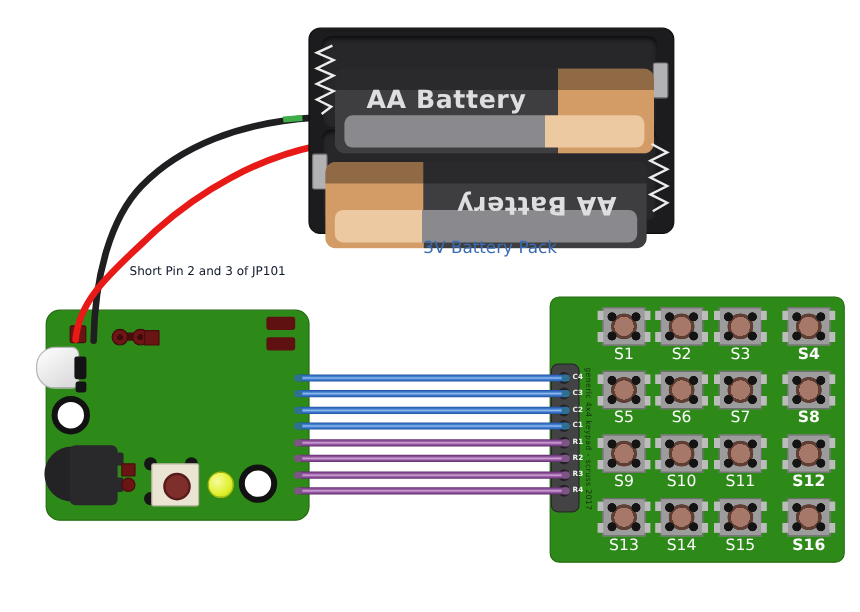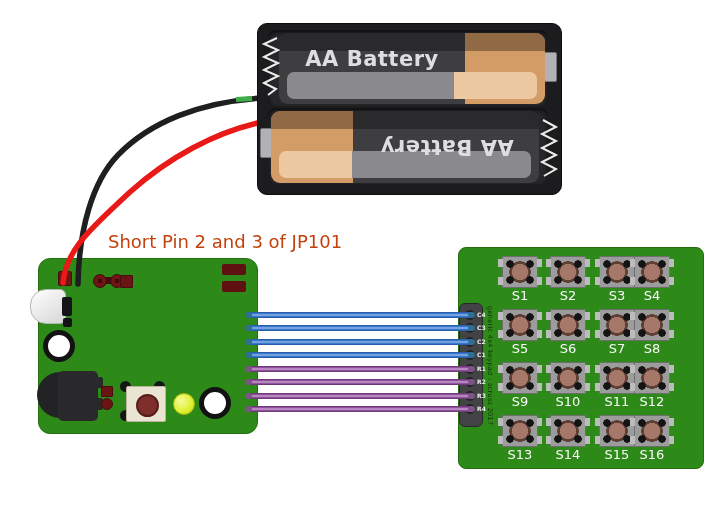--- a/index.html
+++ b/index.html
@@ -4,41 +4,41 @@
 <style>
   html,body{margin:0;padding:0;background:#fff;font-family:"DejaVu Sans",sans-serif;}
   #canvas{position:relative;width:717px;height:510px;background:#ffffff;overflow:hidden;}
   .abs{position:absolute;}
 
   
   .pack{left:257px;top:23px;width:303px;height:170px;background:#1c1c1e;border:1px solid #0d0d0e;border-radius:10px;}
   .slot{background:#27272a;border-radius:8px;box-shadow:inset 0 2px 4px #0a0a0b;}
   .slot.t{left:268px;top:30px;width:280px;height:76px;}
   .slot.b{left:268px;top:108px;width:280px;height:76px;}
-  .batt{border-radius:9px;overflow:hidden;display:flex;}
+  .batt{border-radius:9px;overflow:hidden;display:flex;margin-top:24px;}
   .batt .dark{flex:1;background:#3e3e41;}
   .batt .copper{background:#d39c66;}
   .batt .shade{position:absolute;left:0;top:0;right:0;height:18px;background:rgba(0,0,0,0.32);border-radius:9px 9px 0 0;}
   .batt .band{position:absolute;left:8px;right:8px;bottom:5px;height:27px;border-radius:7px;}
   .batt-top{left:279px;top:33px;width:266px;height:71px;}
   .batt-top .copper{width:80px;}
   .batt-top .band{background:linear-gradient(90deg,#8a8a8e 0 67%,#ecc9a0 67%);}
   .batt-bot{left:271px;top:111px;width:268px;height:72px;}
   .batt-bot .copper{width:82px;}
   .batt-bot .band{background:linear-gradient(90deg,#ecc9a0 0 29%,#8a8a8e 29%);}
   .blabel{position:absolute;left:0;top:14px;width:186px;text-align:center;color:#dedee0;font-size:21px;font-weight:bold;letter-spacing:0.5px;}
   .blabel.flip{left:84px;top:0;width:184px;height:100%;display:flex;align-items:center;justify-content:center;transform:rotate(180deg);}
   .tab{background:#b2b2b4;border:1px solid #76767a;border-radius:2px;width:11px;height:28px;}
   .tab.tr{left:544px;top:52px;}
   .tab.bl{left:260px;top:128px;}
 
   
   .cap-batt{left:257px;top:199px;width:303px;text-align:center;color:#3a6cb5;font-size:14px;}
   .cap-key{left:458px;top:481px;width:244px;text-align:center;color:#8f8f8f;font-size:14px;}
-  .annot{left:108px;top:231px;color:#c2410c;font-size:18px;}
+  .annot{left:108px;top:221px;color:#0f172a;font-size:10px;}
 
   
   .board{left:38px;top:258px;width:218px;height:174px;background:#2e8a18;border:1px solid #246c10;border-radius:12px;}
   .pad{background:#6b1414;border:1px solid #4a0d0d;}
   .pad.sq1{left:58px;top:271px;width:12px;height:13px;border-radius:2px;}
   .pad.sq2{left:120px;top:275px;width:11px;height:11px;border-radius:1px;}
   .pad.sq3{left:101px;top:386px;width:10px;height:9px;border-radius:1px;}
   .pad.c1{left:101px;top:398px;width:10px;height:10px;border-radius:50%;}
   .jpbar{left:97px;top:277px;width:22px;height:7px;background:#4a0d0d;border-radius:3px;}
   .jpc{width:12px;height:12px;border-radius:50%;background:radial-gradient(circle at 50% 50%,#3f0b0b 0 2.5px,#701515 2.5px);border:1px solid #3f0b0b;}
@@ -81,21 +81,21 @@
       radial-gradient(circle at 7px 7px,#141414 0 3.5px,rgba(0,0,0,0) 4px),
       radial-gradient(circle at 27px 7px,#141414 0 3.5px,rgba(0,0,0,0) 4px),
       radial-gradient(circle at 7px 23px,#141414 0 3.5px,rgba(0,0,0,0) 4px),
       radial-gradient(circle at 27px 23px,#141414 0 3.5px,rgba(0,0,0,0) 4px),
       radial-gradient(circle at 17px 15px,#a5786a 0 8px,#5f3e34 8px 10.5px,rgba(0,0,0,0) 11px),
       #9c9c9c;}
   .key::before,.key::after{content:"";position:absolute;top:2px;height:26px;width:5px;
     background:linear-gradient(180deg,#bcbcbc 0 8px,rgba(0,0,0,0) 8px 18px,#bcbcbc 18px);}
   .key::before{left:-5px;} .key::after{right:-5px;}
   .klabel{width:36px;text-align:center;color:#fafafa;font-size:13px;}
-  .kc1{left:502px;} .kc2{left:550px;} .kc3{left:599px;} .kc4{left:634px;}
+  .kc1{left:502px;} .kc2{left:550px;} .kc3{left:599px;} .kc4{left:656px;font-weight:bold;}
   .kr1{top:256px;} .kr2{top:309px;} .kr3{top:362px;} .kr4{top:415px;}
   .kl1{top:288px;} .kl2{top:341px;} .kl3{top:394px;} .kl4{top:447px;}
 
   svg{position:absolute;left:0;top:0;}
 </style>
 </head>
 <body>
 
 <div id="canvas">
 
@@ -215,15 +215,16 @@
     <div class="shade"></div>
     <div class="band"></div>
     <div class="blabel flip">AA Battery</div>
   </div>
 
   <svg width="717" height="510" viewBox="0 0 717 510">
     <polyline points="277,38 264,44 278,50 264,57 278,63 264,70 278,76 264,83 276,89 268,95" fill="none" stroke="#ececec" stroke-width="2"></polyline>
     <polyline points="543,120 556,127 542,134 556,141 542,148 556,155 542,162 556,169 544,176" fill="none" stroke="#ececec" stroke-width="2"></polyline>
   </svg>
 
+  <div class="abs cap-batt">3V Battery Pack</div>
   <div class="abs annot">Short Pin 2 and 3 of JP101</div>
 
 </div>
 
 </body></html>

